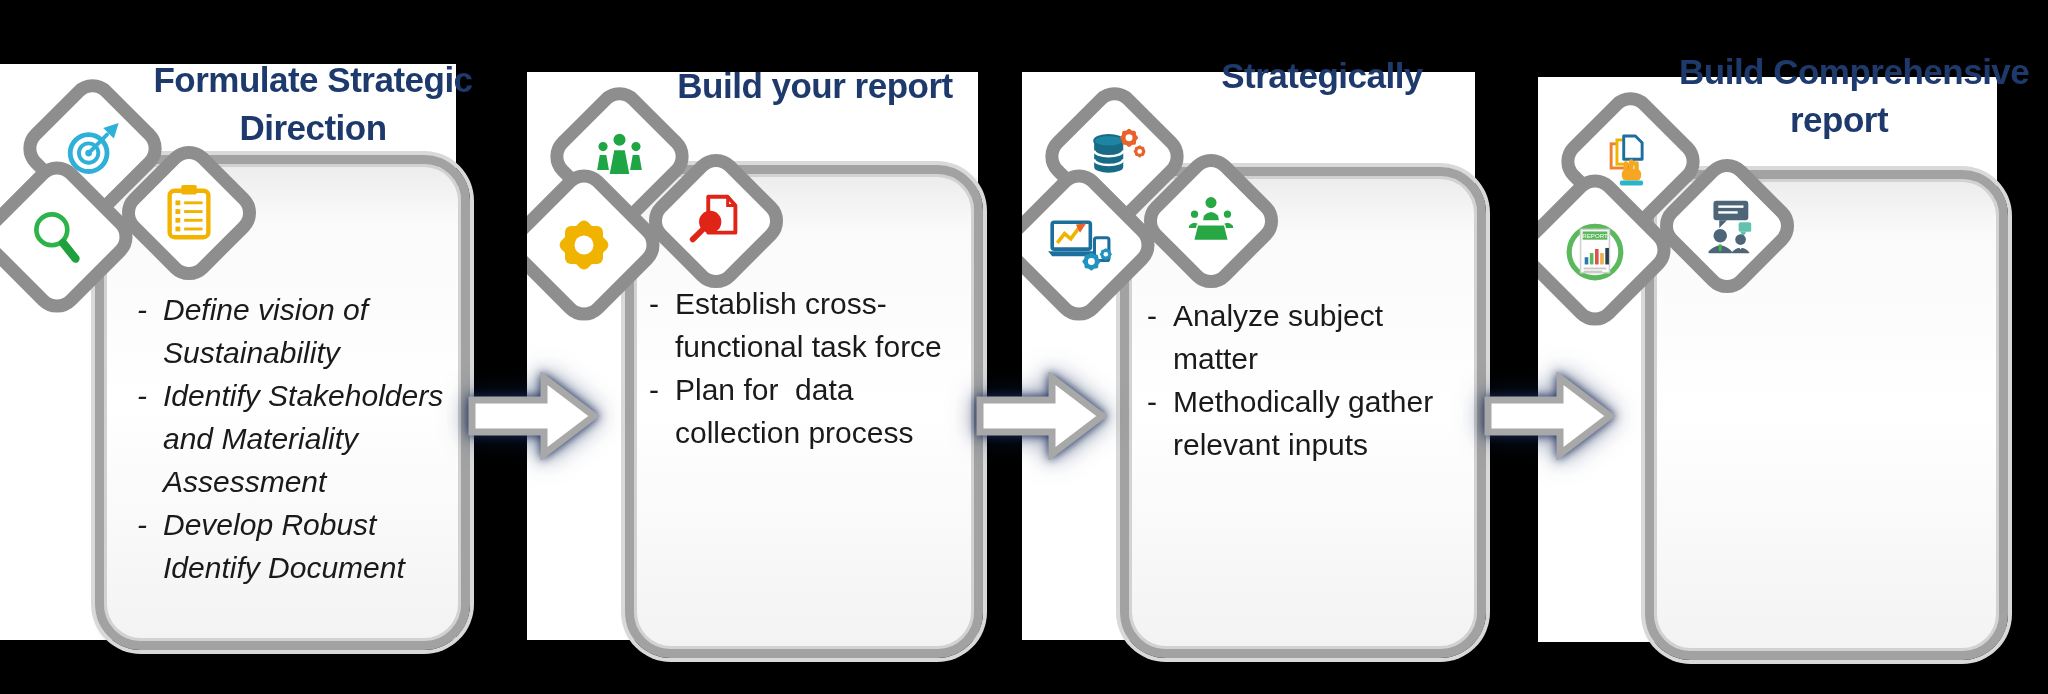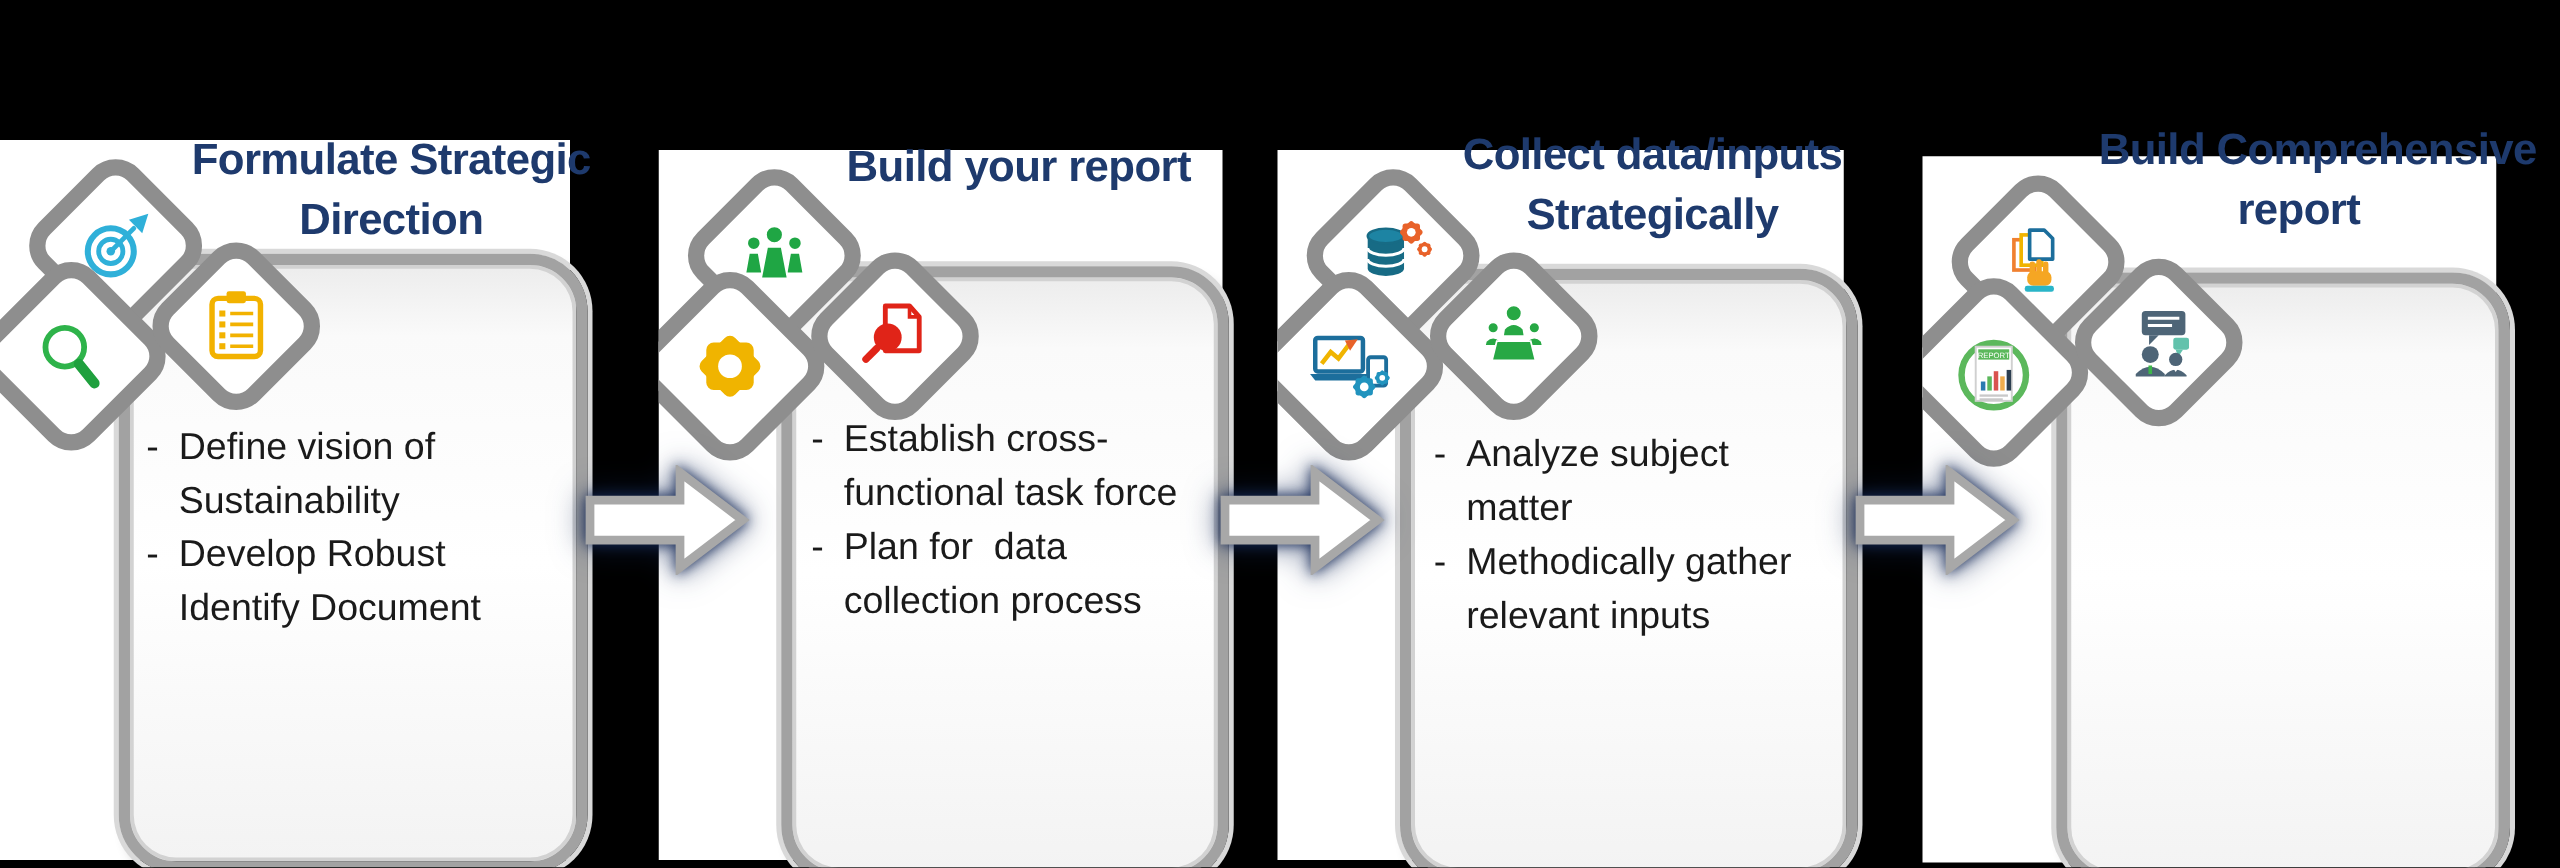--- a/index.html
+++ b/index.html
@@ -1,18 +1,18 @@
 <!DOCTYPE html>
 <html><head>
 <meta charset="utf-8">
 <style>
   html,body{margin:0;padding:0;background:#000;}
   .stage{position:relative;width:2048px;height:694px;background:#000000;overflow:hidden;
          font-family:"Liberation Sans",sans-serif;}
-  .panel{position:absolute;background:#ffffff;margin-top:48px;}
+  .panel{position:absolute;background:#ffffff;}
   .content-box{position:absolute;z-index:1;border:9px solid #a2a2a2;border-radius:46px;
 pri    background:linear-gradient(180deg,#ececec 0%,#fafafa 12%,#ffffff 50%,#f3f3f3 100%);
     background:linear-gradient(180deg,#ececec 0%,#fafafa 12%,#ffffff 50%,#f3f3f3 100%);
     box-shadow:0 0 0 4px #d9d9d9, 7px 9px 10px rgba(0,0,0,.30), inset 0 0 0 3px #d2d2d2;}
   .title{position:absolute;z-index:6;color:#1e3a6d;font-weight:bold;font-size:35px;line-height:48px;
          letter-spacing:-0.5px;text-align:center;white-space:nowrap;}
   .bullets{position:absolute;z-index:3;margin:0;padding:0;list-style:none;font-size:30px;line-height:43px;
            color:#1a1a1a;}
   .bullets li{position:relative;padding-left:40px;white-space:pre-wrap;}
   .bullets li::before{content:"-";position:absolute;left:14px;top:0;}
@@ -81,22 +81,23 @@
             <rect x="18" y="46" width="5" height="5" fill="#f2b200"></rect>
               <line x1="27" y1="48.5" x2="46" y2="48.5" stroke="#f2b200" stroke-width="3"></line>
           </svg>
         </div>
       </div>
     </div>
     <div class="title" style="left:143px;top:-8px;width:340px;">
       <div>Formulate Strategic</div>
       <div>Direction</div>
     </div>
-    <ul class="bullets" style="left:103px;top:224px;width:340px;">
+    <ul class="bullets" style="left:123px;top:224px;width:340px;font-style:italic;">
       <li>Define vision of Sustainability</li>
+      <li>Identify Stakeholders and Materiality Assessment</li>
       <li>Develop Robust Identify Document</li>
     </ul>
   </section>
 
   <section class="panel" style="left:527px;top:72px;width:451px;height:568px;">
     <div class="content-box" style="left:98px;top:93px;width:340px;height:475px;"></div>
     <div class="cluster">
       <div class="diamond d-top">
         <div class="icon">
           <svg viewBox="0 0 64 64">
@@ -176,21 +177,20 @@
                 <path d="M43 36 q6 -6 12 0 l1 4 h-14 z"></path>
               <circle cx="32" cy="13" r="6.5"></circle>
                 <path d="M24 26 q8 -8 16 0 l1 6 h-18 z"></path>
               <path d="M14 52 l4 -16 h28 l4 16 z"></path>
             </g>
           </svg>
         </div>
       </div>
     </div>
     <div class="title" style="left:140px;top:-20px;width:320px;">
-      <div>Collect data/inputs</div>
       <div>Strategically</div>
     </div>
     <ul class="bullets" style="left:111px;top:222px;width:325px;">
       <li>Analyze subject matter</li>
       <li>Methodically gather relevant inputs</li>
     </ul>
   </section>
 
   <section class="panel" style="left:1538px;top:77px;width:459px;height:565px;">
     <div class="content-box" style="left:107px;top:93px;width:345px;height:472px;"></div>

